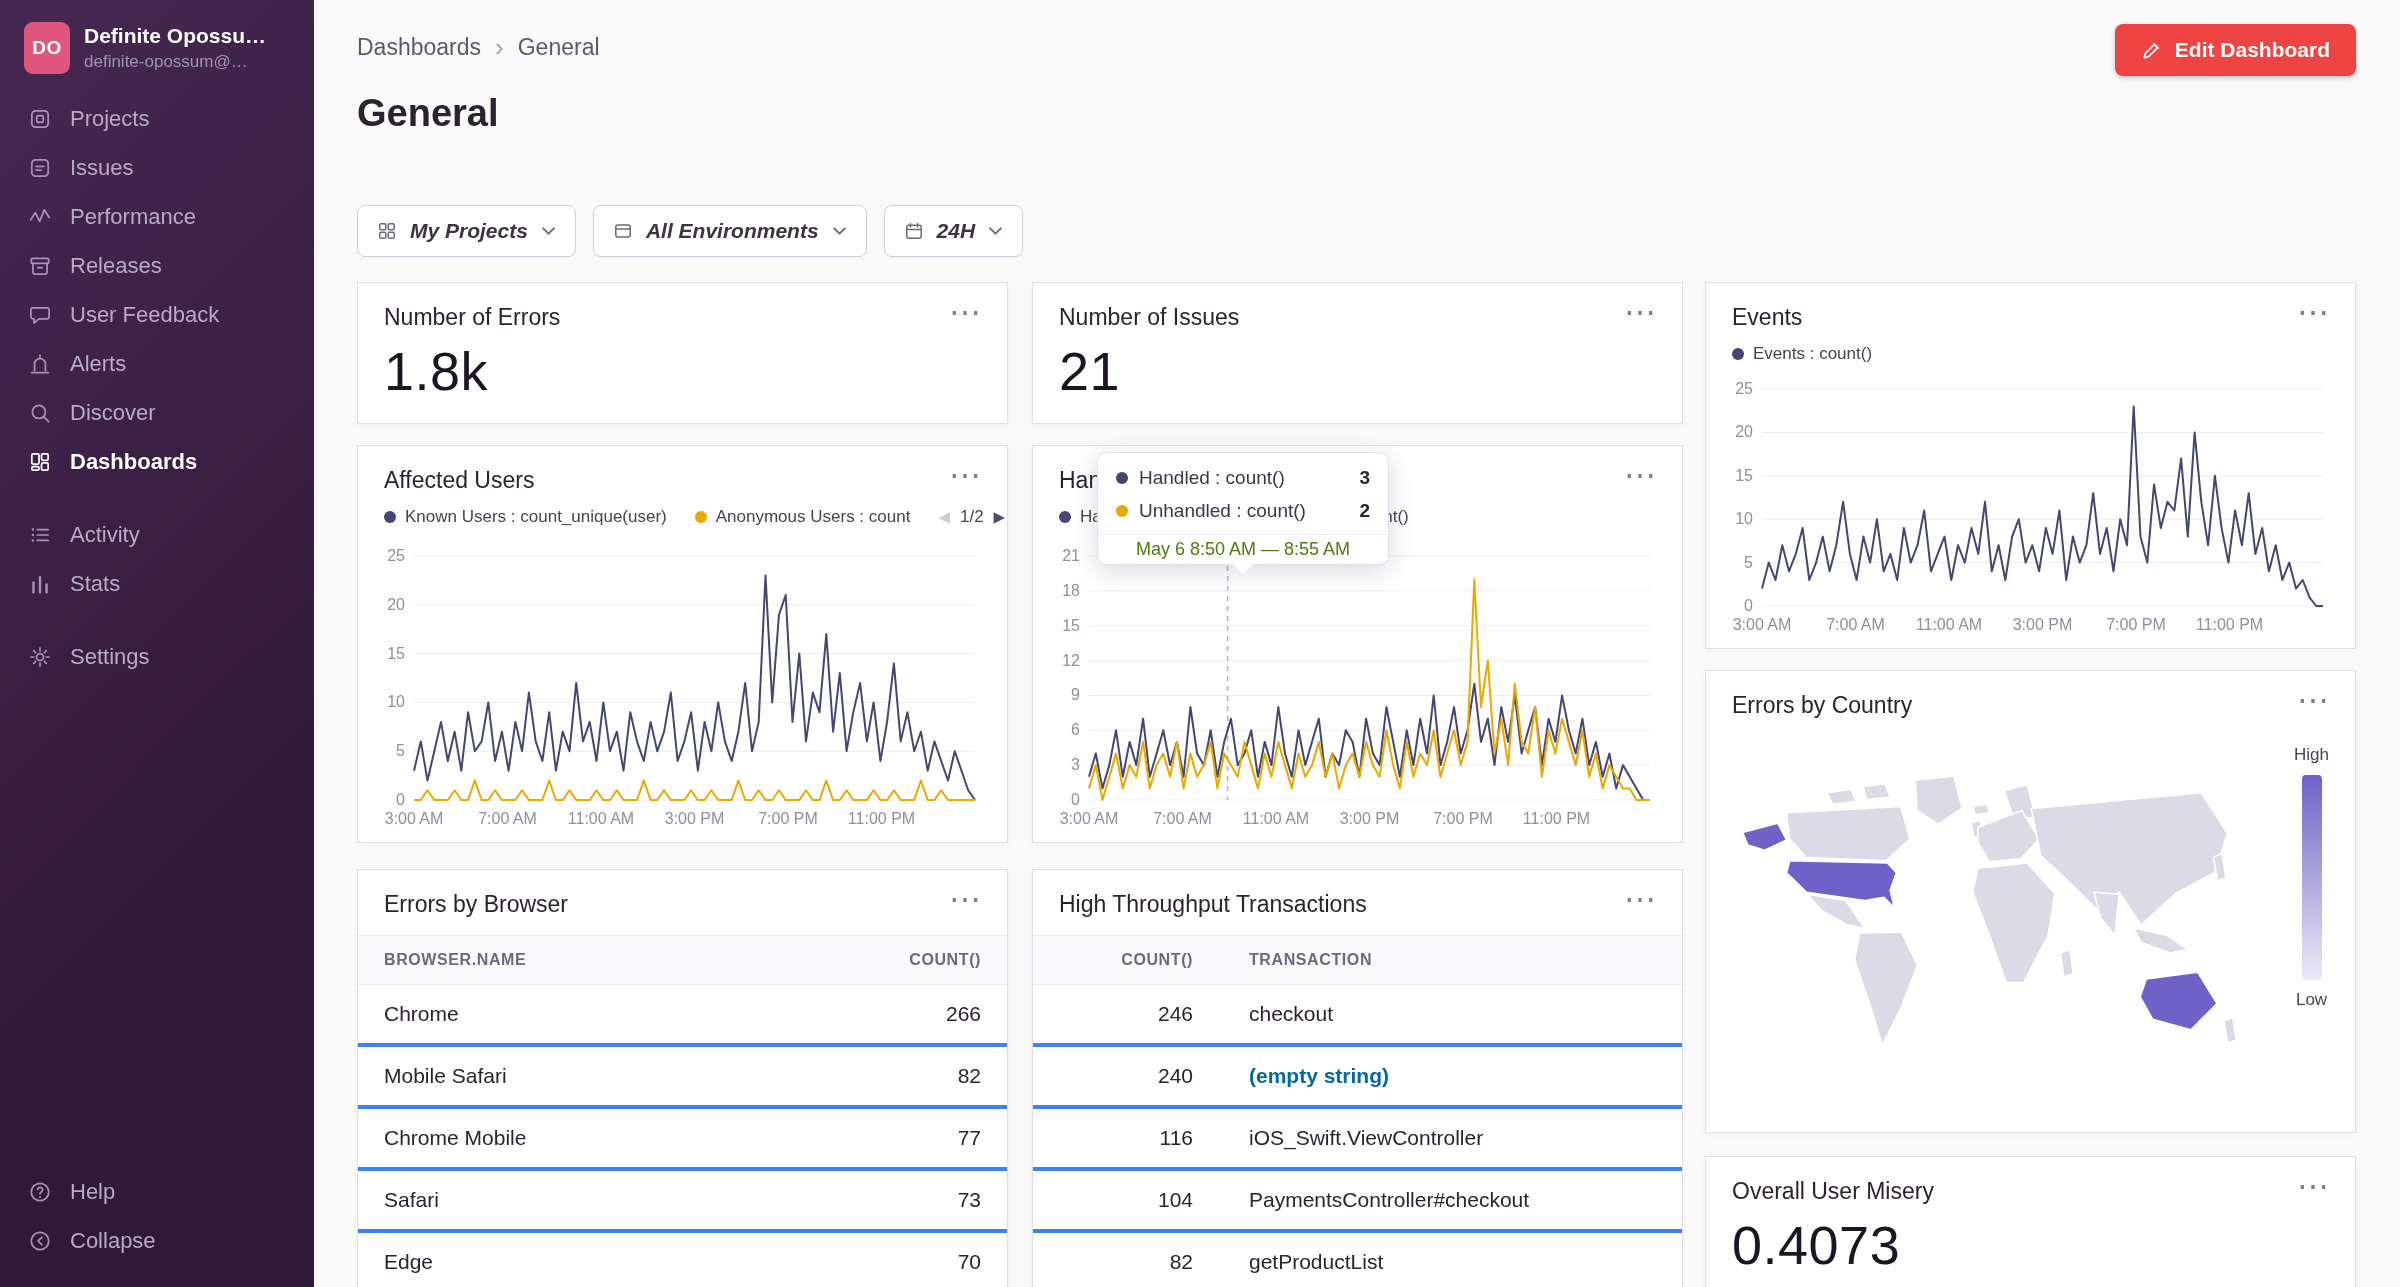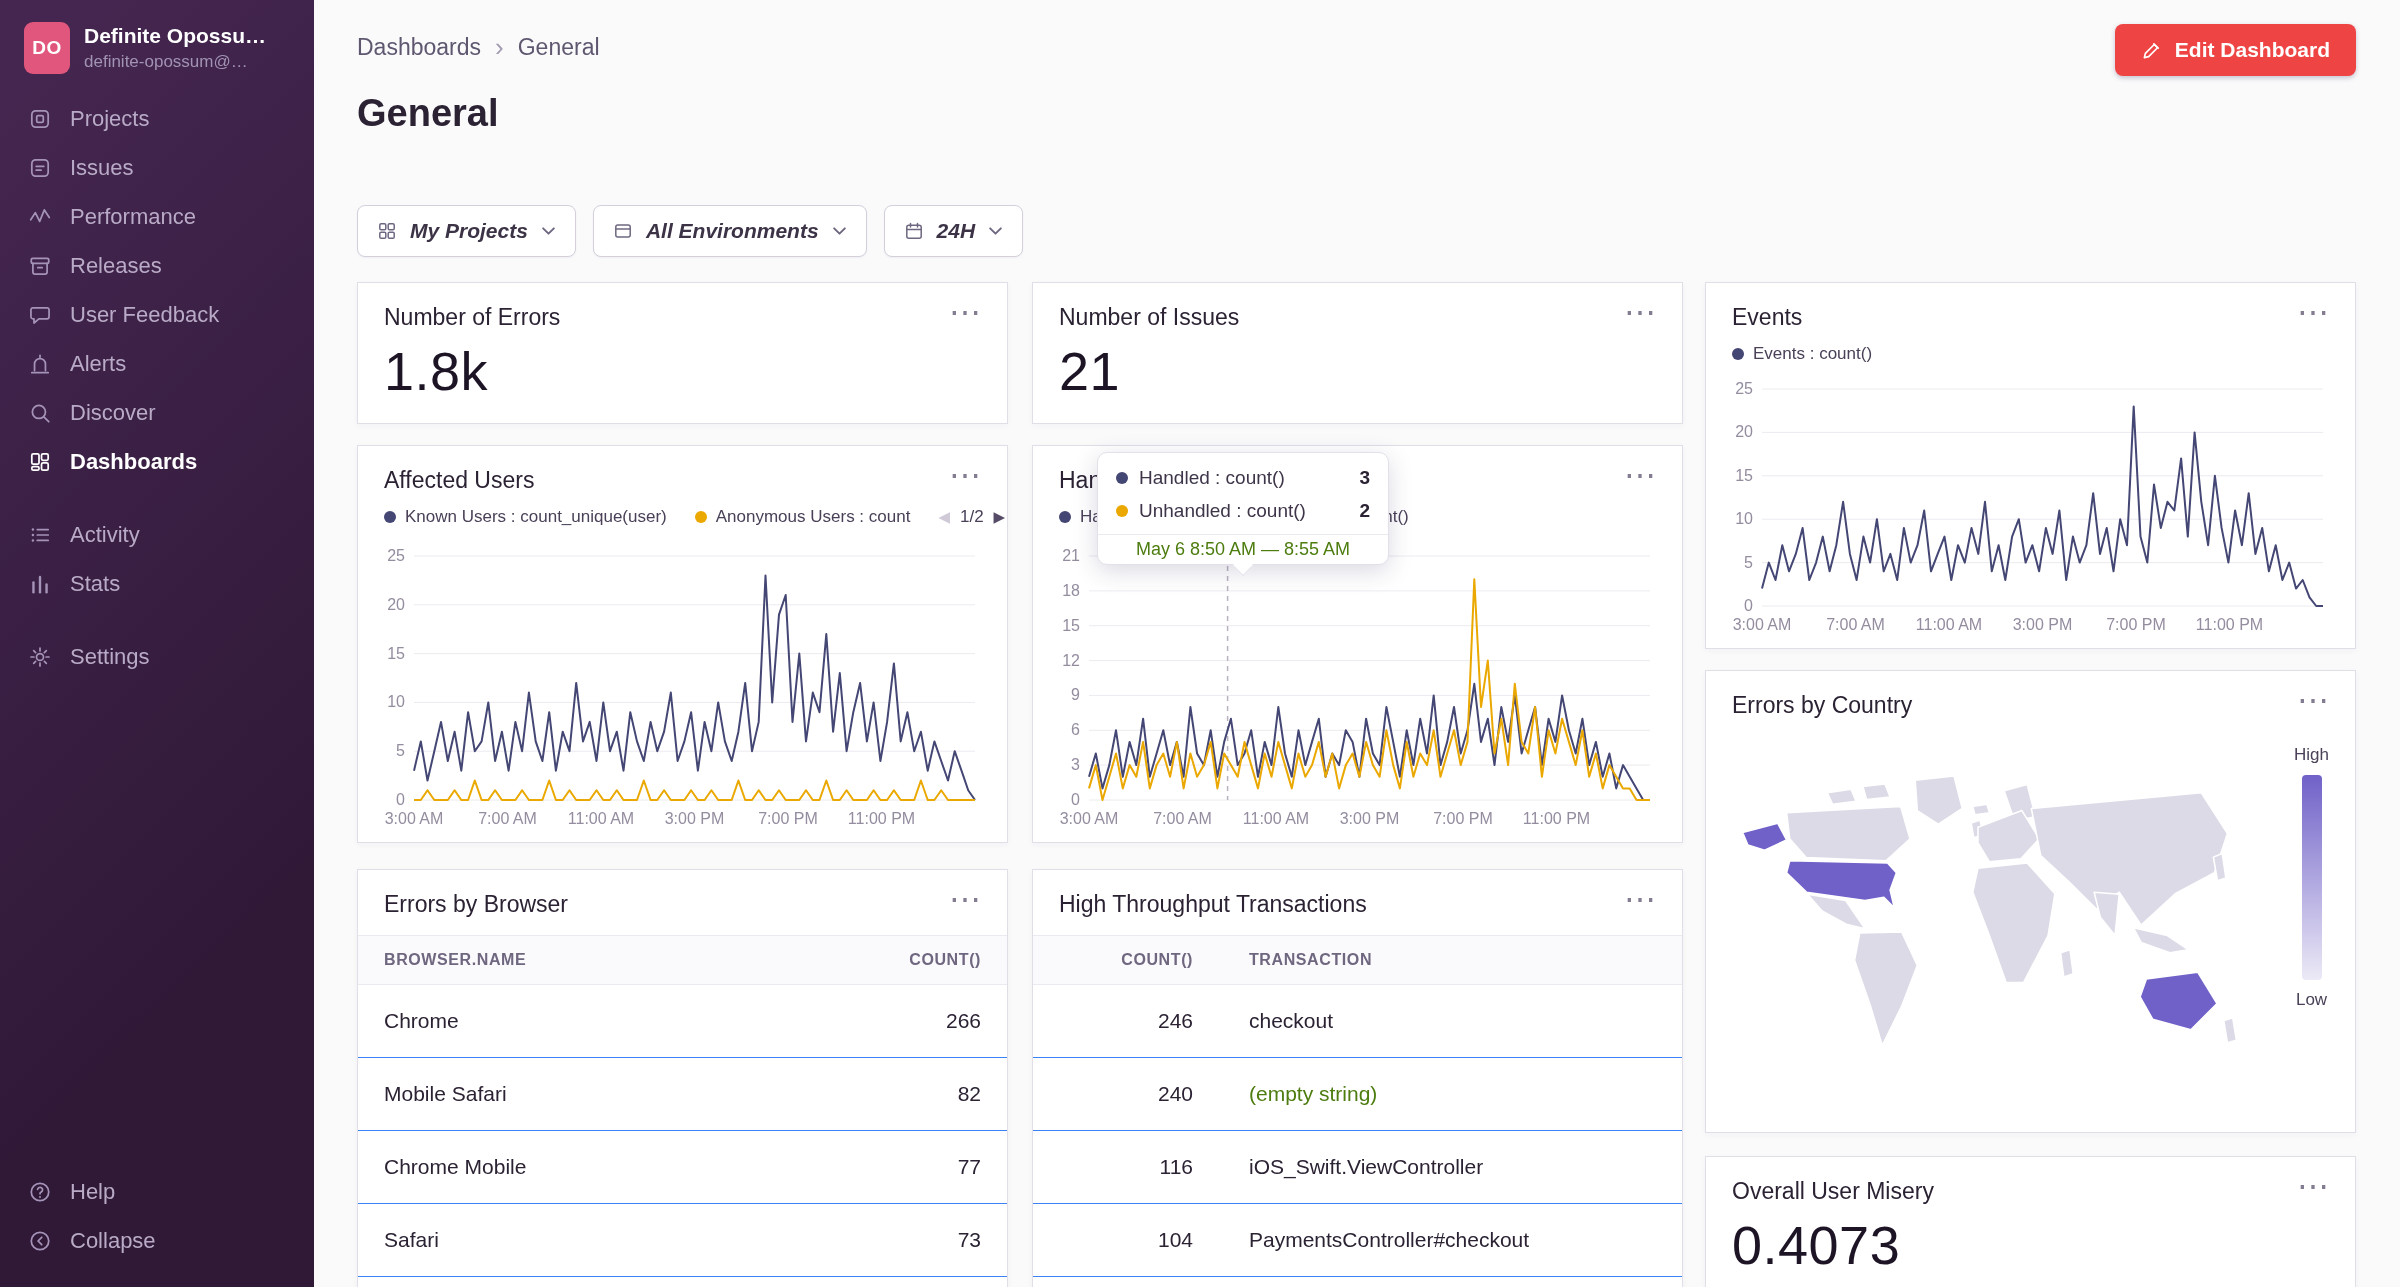--- a/index.html
+++ b/index.html
@@ -97,25 +97,25 @@
   #w-throughput { left:718px;  top:869px;  width:651px; height:474px; }
   #w-misery     { left:1391px; top:1156px; width:651px; height:190px; }
 
   
   .data-table { width:100%; border-collapse:collapse; margin-top:16px; }
   .data-table th {
     background:#faf9fb; border-top:1px solid #ece9f0; border-bottom:1px solid #ece9f0;
     font-size:16px; letter-spacing:.6px; color:#6f6680; font-weight:700; text-align:left;
     padding:15px 26px; text-transform:uppercase;
   }
-  .data-table td { font-size:21px; color:#2b2233; padding:24px 26px; border-bottom:1px solid #3b82f6; }
+  .data-table td { font-size:21px; color:#2b2233; padding:17px 26px; border-bottom:4px solid #3b82f6; }
   #w-browser th:last-child, #w-browser td:last-child { text-align:right; }
   #w-throughput th:first-child, #w-throughput td:first-child { text-align:right; width:160px; padding-right:0; }
   #w-throughput th:last-child, #w-throughput td:last-child { padding-left:56px; }
-  .data-table td.muted { color:#4d7c0f; }
+  .data-table td.muted { color:#0369a1;font-weight:bold; }
 
   
   .tooltip {
     position:absolute; left:783px; top:452px; width:292px; background:#fff;
     border:1px solid #e4e0ea; border-radius:10px;
     box-shadow:0 6px 24px rgba(50,40,90,.18); z-index:30;
   }
   .tt-rows { padding:14px 18px 12px; display:flex; flex-direction:column; gap:11px; }
   .tt-row { display:flex; align-items:center; gap:11px; font-size:19px; color:#3e3549; white-space:nowrap; }
   .tt-row .val { margin-left:auto; font-weight:700; color:#2b2233; }

